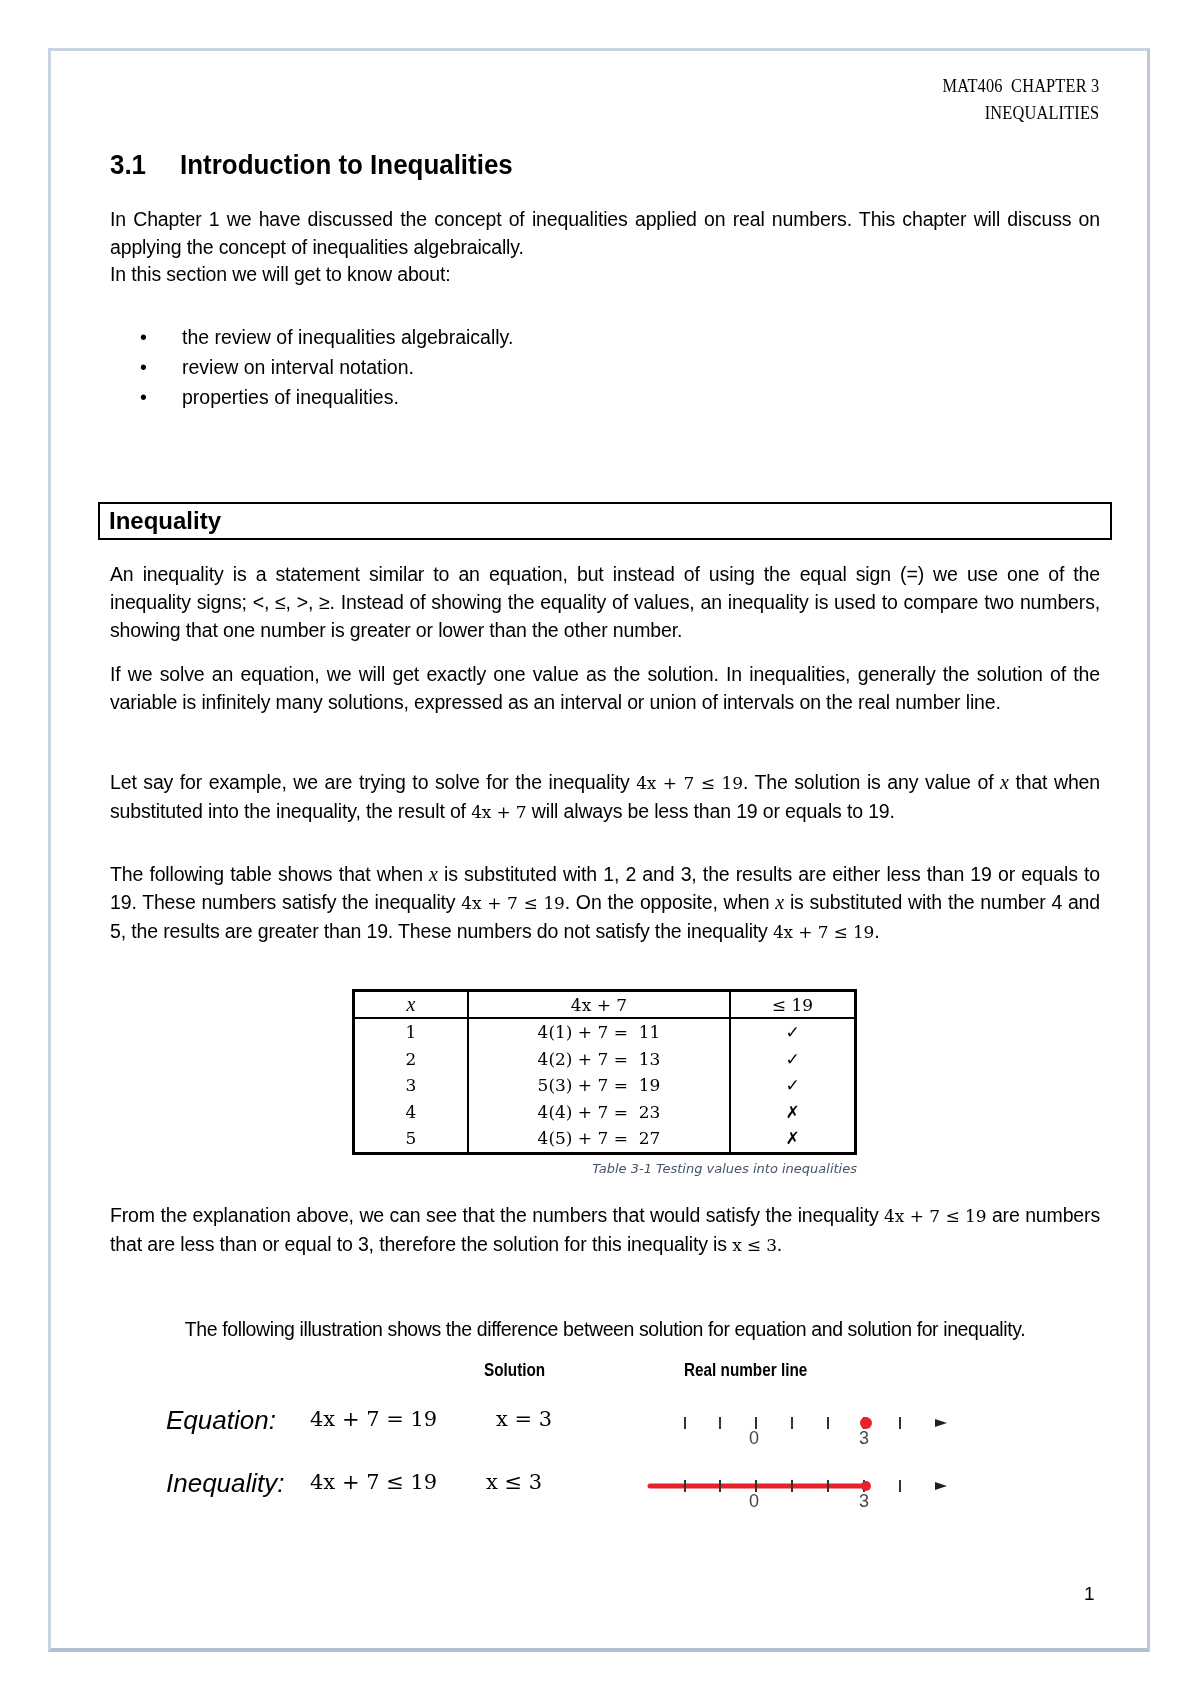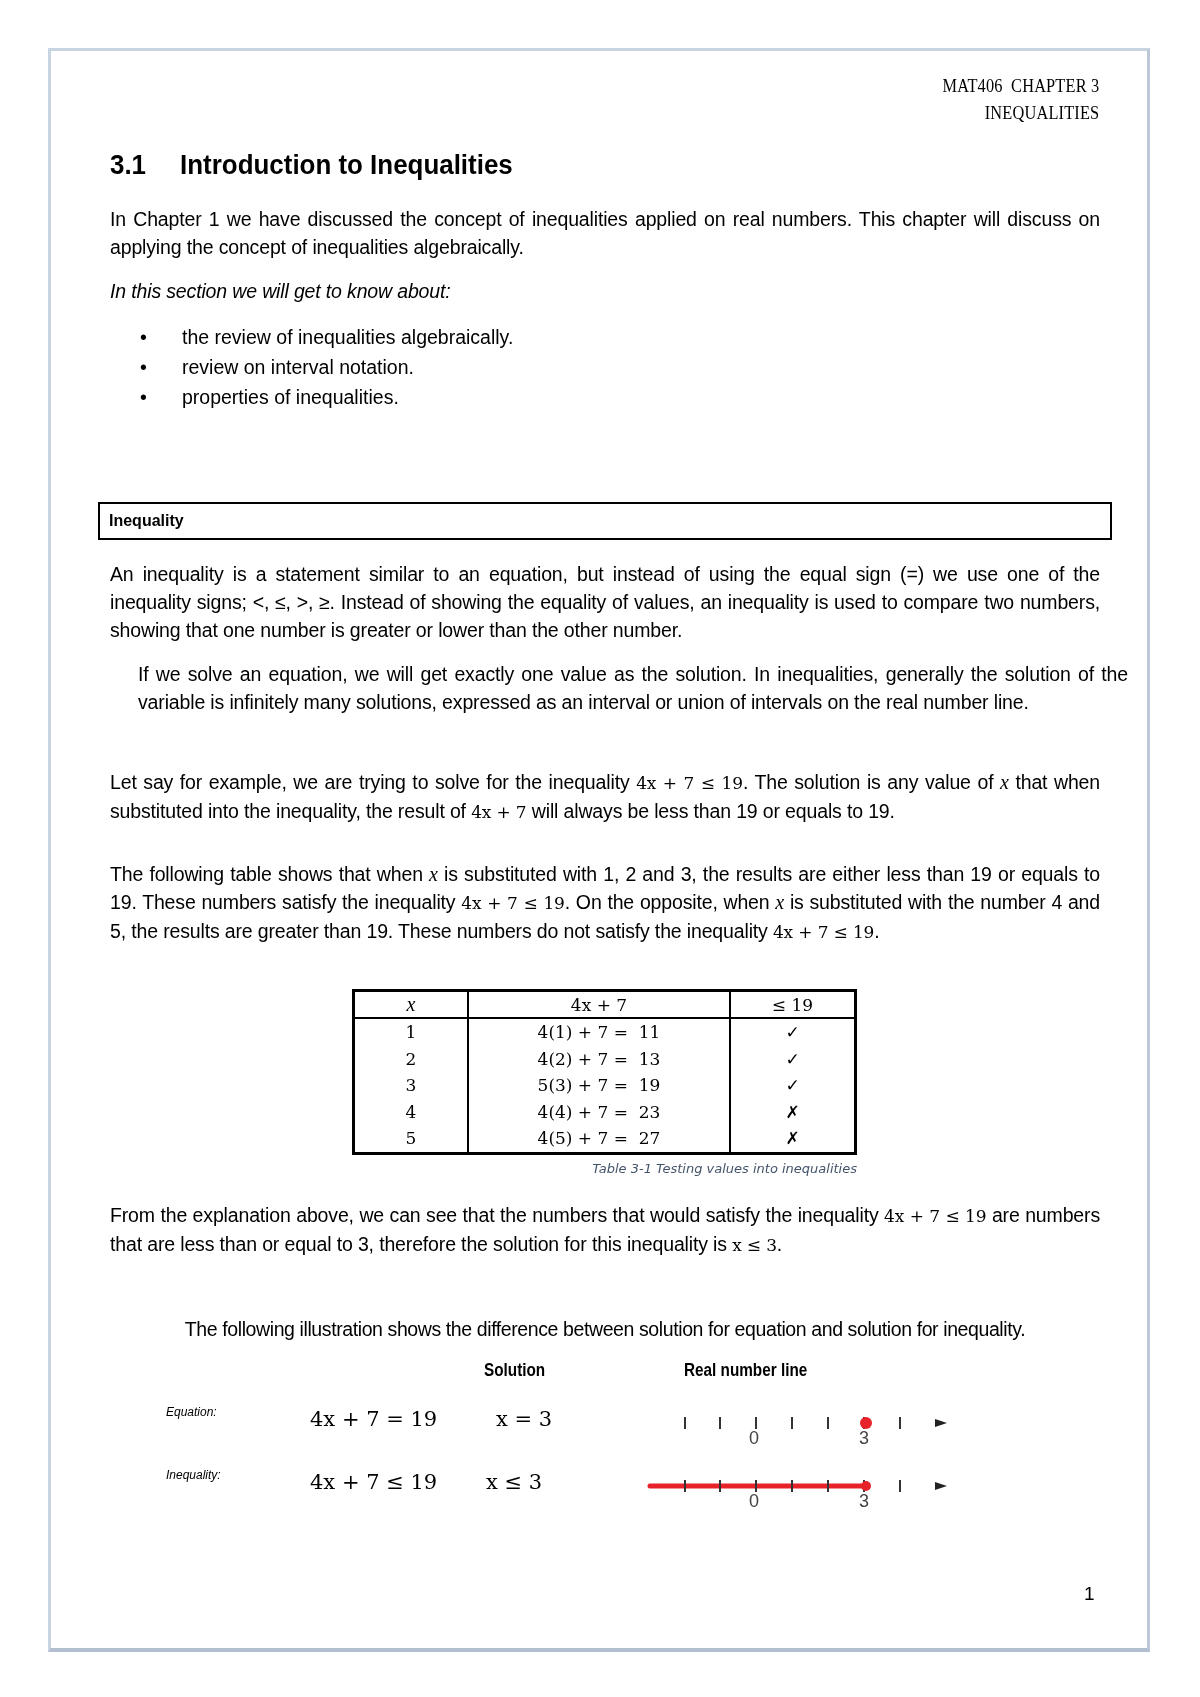--- a/index.html
+++ b/index.html
@@ -16,68 +16,68 @@
         transform:scaleX(0.96); transform-origin:left top; }
   .h1 .num { display:inline-block; width:73px; }
   .p { position:absolute; left:110px; width:990px; font-size:19.5px; line-height:28px;
        text-align:justify; letter-spacing:-0.15px; }
   .ul { position:absolute; left:140px; top:322px; list-style:none; margin:0; padding:0;
         font-size:19.5px; line-height:30px; }
   .ul li { position:relative; padding-left:42px; }
   .ul li .bullet { position:absolute; left:0; top:0; }
   .boxhead { position:absolute; left:98px; top:502px; width:1014px; height:38px;
              border:2px solid #000; box-sizing:border-box; font-weight:bold;
-             font-size:16px; line-height:34px; padding-left:9px; }
+             font-size:24px; line-height:34px; padding-left:9px; }
   .m { font-family:"DejaVu Serif", serif; font-size:17px; }
   .mi { font-family:"Liberation Serif", serif; font-style:italic; font-size:20px; }
   table.t { position:absolute; left:352px; top:989px; width:505px;
             border-collapse:collapse; border:3px solid #000;
             font-family:"DejaVu Serif", serif; font-size:17px; }
   table.t th, table.t td { text-align:center; padding:0; height:26.5px; line-height:24px;
                            border-left:2px solid #000; }
   table.t th { border-bottom:2px solid #000; font-weight:normal; height:25px; }
   table.t th:first-child, table.t td:first-child { border-left:none; }
   .c1 { width:112px; } .c2 { width:260px; }
   .cap { position:absolute; left:352px; width:505px; top:1161px; text-align:right;
          font-family:"DejaVu Sans", sans-serif; font-style:italic; font-size:13px; color:#44546a; }
   .illus-head { position:absolute; font-weight:bold; font-size:18px;
                 transform:scaleX(0.85); transform-origin:left top; }
-  .illus-lbl { position:absolute; left:166px; font-style:italic; font-size:12px; }
+  .illus-lbl { position:absolute; left:166px; font-style:italic; font-size:26px; }
   .illus-eq { position:absolute; font-family:"DejaVu Serif", serif; font-size:21px; }
   .nl { position:absolute; left:640px; width:320px; height:60px; }
   .pagenum { position:absolute; left:1084px; top:1583px; font-size:19px; }
 </style>
 </head>
 <body>
 
 <div class="page"></div>
 
 <div class="header">
   <div style="white-space:pre;">MAT406  CHAPTER 3</div>
   <div>INEQUALITIES</div>
 </div>
 
 <div class="h1">
   <span class="num">3.1</span><span>Introduction to Inequalities</span>
 </div>
 
 <div class="p" style="top:205px;">In Chapter 1 we have discussed the concept of inequalities applied on real numbers. This chapter will discuss on applying the concept of inequalities algebraically.</div>
-<div class="p" style="top:277px;font-style:italic;">In this section we will get to know about:</div>
+<div class="p" style="top:260px;">In this section we will get to know about:</div>
 
 <ul class="ul">
   <li><span class="bullet">•</span><span>the review of inequalities algebraically.</span></li>
   <li><span class="bullet">•</span><span>review on interval notation.</span></li>
   <li><span class="bullet">•</span><span>properties of inequalities.</span></li>
 </ul>
 
 <div class="boxhead">Inequality</div>
 
 <div class="p" style="top:560px;">An inequality is a statement similar to an equation, but instead of using the equal sign (=) we use one of the inequality signs; &lt;, ≤, &gt;, ≥. Instead of showing the equality of values, an inequality is used to compare two numbers, showing that one number is greater or lower than the other number.</div>
 
-<div class="p" style="top:660px;margin-left:28px;">If we solve an equation, we will get exactly one value as the solution.  In inequalities, generally the solution of the variable is infinitely many solutions, expressed as an interval or union of intervals on the real number line.</div>
+<div class="p" style="top:660px;">If we solve an equation, we will get exactly one value as the solution.  In inequalities, generally the solution of the variable is infinitely many solutions, expressed as an interval or union of intervals on the real number line.</div>
 
 <div class="p" style="top:768px;"><span>Let say for example, we are trying to solve for the inequality </span><span class="m">4x + 7 ≤ 19</span><span>. The solution is any value of </span><span class="mi">x</span><span> that when substituted into the inequality, the result of </span><span class="m">4x + 7</span><span> will always be less than 19 or equals to 19.</span></div>
 
 <div class="p" style="top:860px;"><span>The following table shows that when </span><span class="mi">x</span><span> is substituted with 1, 2 and 3, the results are either less than 19 or equals to 19. These numbers satisfy the inequality </span><span class="m">4x + 7 ≤ 19</span><span>. On the opposite, when </span><span class="mi">x</span><span> is substituted with the number 4 and 5, the results are greater than 19. These numbers do not satisfy the inequality </span><span class="m">4x + 7 ≤ 19</span><span>.</span></div>
 
 <table class="t">
   <thead>
     <tr>
       <th class="c1"><span class="mi">x</span></th>
       <th class="c2">4x + 7</th>

